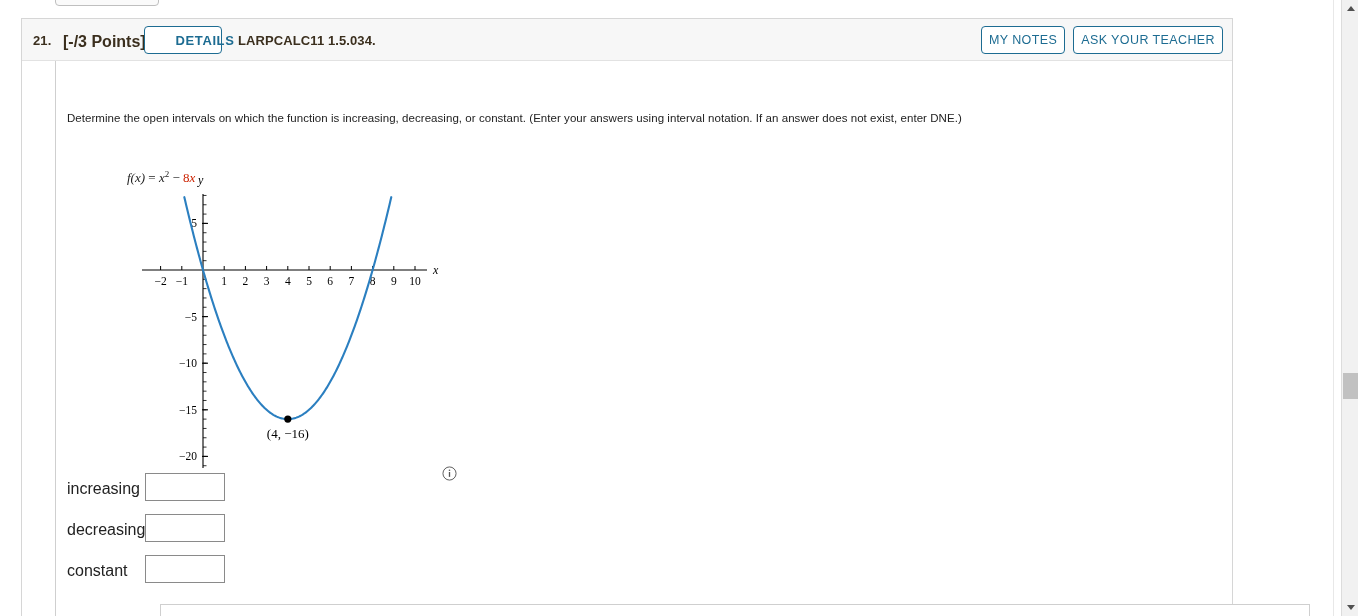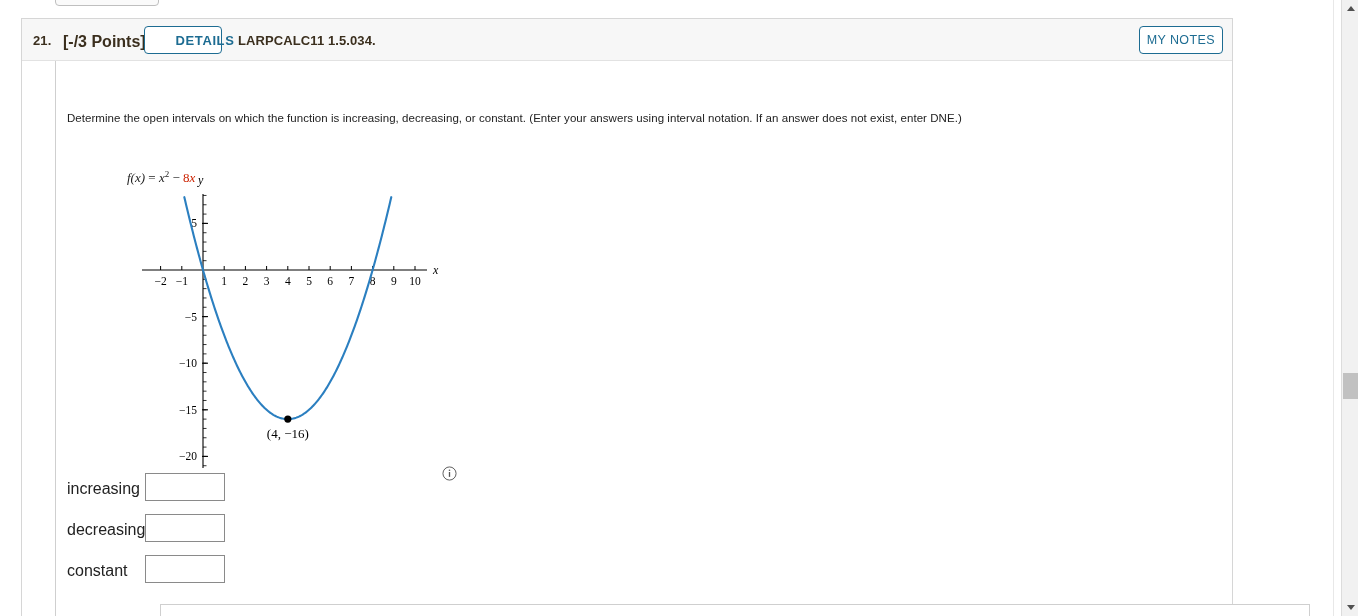--- a/index.html
+++ b/index.html
@@ -290,20 +290,21 @@
   <div class="question-wrap">
 
     <div class="q-header">
       <span class="q-number">21.</span>
       <span class="q-points">[-/3 Points]</span>
       <div class="details-btn">DETAILS</div>
       <span class="q-code">LARPCALC11 1.5.034.</span>
 
       <div class="hdr-actions">
         <div class="act-btn">MY NOTES</div>
+        <div class="act-btn">ASK YOUR TEACHER</div>
       </div>
     </div>
 
     <div class="q-body">
       <div class="body-rule"></div>
 
       <div class="prompt">Determine the open intervals on which the function is increasing, decreasing, or constant. (Enter your answers using interval notation. If an answer does not exist, enter DNE.)</div>
 
       <div class="formula">
         <span>f(x)</span>

